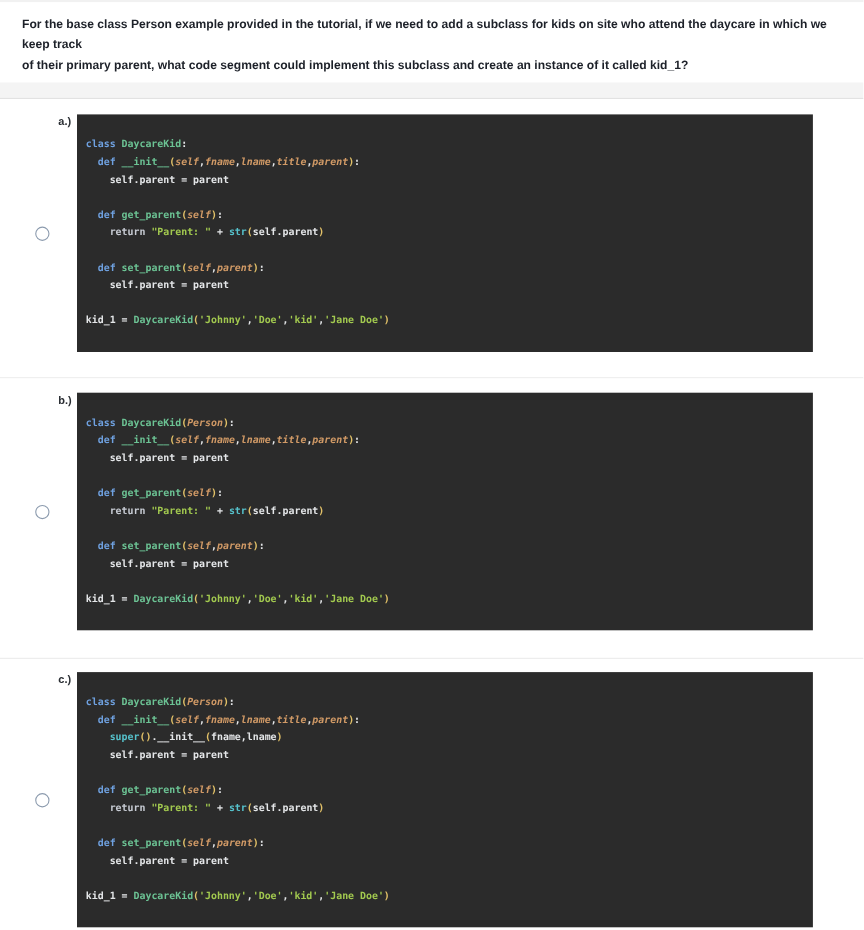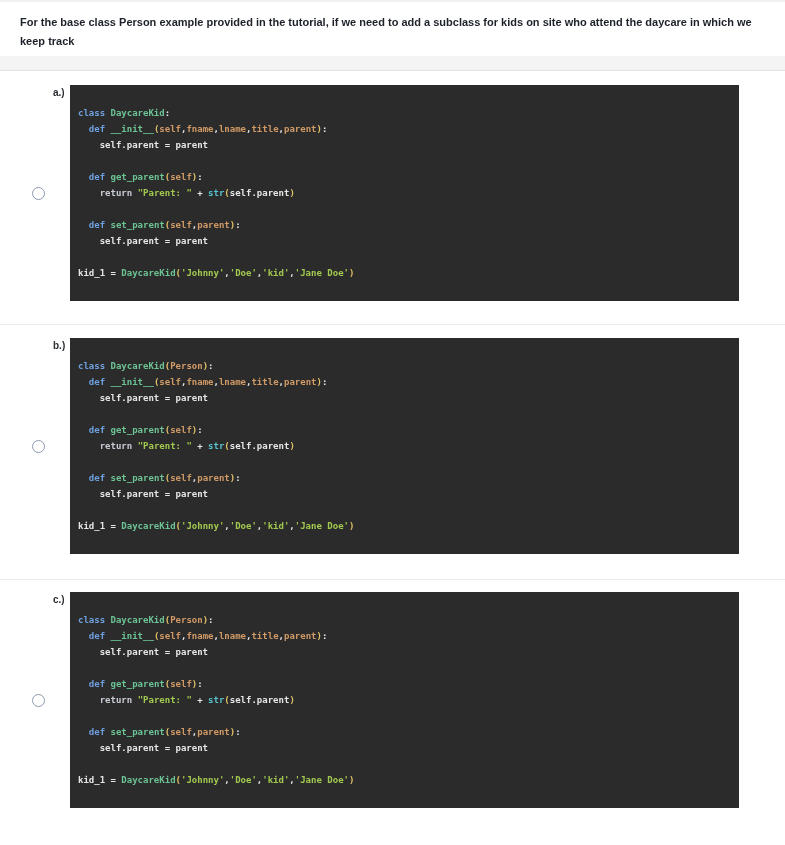--- a/index.html
+++ b/index.html
@@ -28,31 +28,32 @@
                   font-weight:700; color:#2a2e33; }
 
   .code-block { width:669px; background:#2b2b2b; padding:20px 8px;
                 font-family:"DejaVu Sans Mono", monospace; font-size:9px;
                 font-weight:700; }
   .code-line { min-height:16px; line-height:16px; white-space:pre; color:#e4e6e8; }
 
   .tok-pl   { color:#e4e6e8; }
   .tok-kw   { color:#6fa1e0; }
   .tok-name { color:#6cc394; }
-  .tok-prm  { color:#d19a66; }
+  .tok-prm  { color:#d19a66;font-style:italic; }
   .tok-par  { color:#e2c168; }
   .tok-str  { color:#a2c94f; }
   .tok-bi   { color:#56c2cc; }
   .tok-ret  { color:#c8ccd4; }
 </style>
 </head>
 <body>
 
 <div class="question-section">
   <div class="question-line">For the base class Person example provided in the tutorial, if we need to add a subclass for kids on site who attend the daycare in which we keep track</div>
+  <div class="question-line">of their primary parent, what code segment could implement this subclass and create an instance of it called kid_1?</div>
 </div>
 <div class="question-strip"></div>
 
 <div>
 
   <div class="option option-a">
     <div class="radio-col">
       <span class="radio" role="radio" aria-checked="false"></span>
     </div>
     <div class="option-body">
@@ -97,20 +98,21 @@
 
   <div class="option option-c">
     <div class="radio-col">
       <span class="radio" role="radio" aria-checked="false"></span>
     </div>
     <div class="option-body">
       <span class="option-label">c.)</span>
       <div class="code-block">
           <div class="code-line"><span class="tok-kw">class</span><span class="tok-pl"> </span><span class="tok-name">DaycareKid</span><span class="tok-par">(</span><span class="tok-prm">Person</span><span class="tok-par">)</span><span class="tok-pl">:</span></div>
           <div class="code-line"><span class="tok-pl">  </span><span class="tok-kw">def</span><span class="tok-pl"> </span><span class="tok-name">__init__</span><span class="tok-par">(</span><span class="tok-prm">self</span><span class="tok-pl">,</span><span class="tok-prm">fname</span><span class="tok-pl">,</span><span class="tok-prm">lname</span><span class="tok-pl">,</span><span class="tok-prm">title</span><span class="tok-pl">,</span><span class="tok-prm">parent</span><span class="tok-par">)</span><span class="tok-pl">:</span></div>
+          <div class="code-line"><span class="tok-pl">    </span><span class="tok-bi">super</span><span class="tok-par">()</span><span class="tok-pl">.__init__</span><span class="tok-par">(</span><span class="tok-pl">fname,lname</span><span class="tok-par">)</span></div>
           <div class="code-line"><span class="tok-pl">    self.parent = parent</span></div>
           <div class="code-line"></div>
           <div class="code-line"><span class="tok-pl">  </span><span class="tok-kw">def</span><span class="tok-pl"> </span><span class="tok-name">get_parent</span><span class="tok-par">(</span><span class="tok-prm">self</span><span class="tok-par">)</span><span class="tok-pl">:</span></div>
           <div class="code-line"><span class="tok-pl">    </span><span class="tok-ret">return</span><span class="tok-pl"> </span><span class="tok-str">"Parent: "</span><span class="tok-pl"> + </span><span class="tok-bi">str</span><span class="tok-par">(</span><span class="tok-pl">self.parent</span><span class="tok-par">)</span></div>
           <div class="code-line"></div>
           <div class="code-line"><span class="tok-pl">  </span><span class="tok-kw">def</span><span class="tok-pl"> </span><span class="tok-name">set_parent</span><span class="tok-par">(</span><span class="tok-prm">self</span><span class="tok-pl">,</span><span class="tok-prm">parent</span><span class="tok-par">)</span><span class="tok-pl">:</span></div>
           <div class="code-line"><span class="tok-pl">    self.parent = parent</span></div>
           <div class="code-line"></div>
           <div class="code-line"><span class="tok-pl">kid_1 = </span><span class="tok-name">DaycareKid</span><span class="tok-par">(</span><span class="tok-str">'Johnny'</span><span class="tok-pl">,</span><span class="tok-str">'Doe'</span><span class="tok-pl">,</span><span class="tok-str">'kid'</span><span class="tok-pl">,</span><span class="tok-str">'Jane Doe'</span><span class="tok-par">)</span></div>
         </div>

